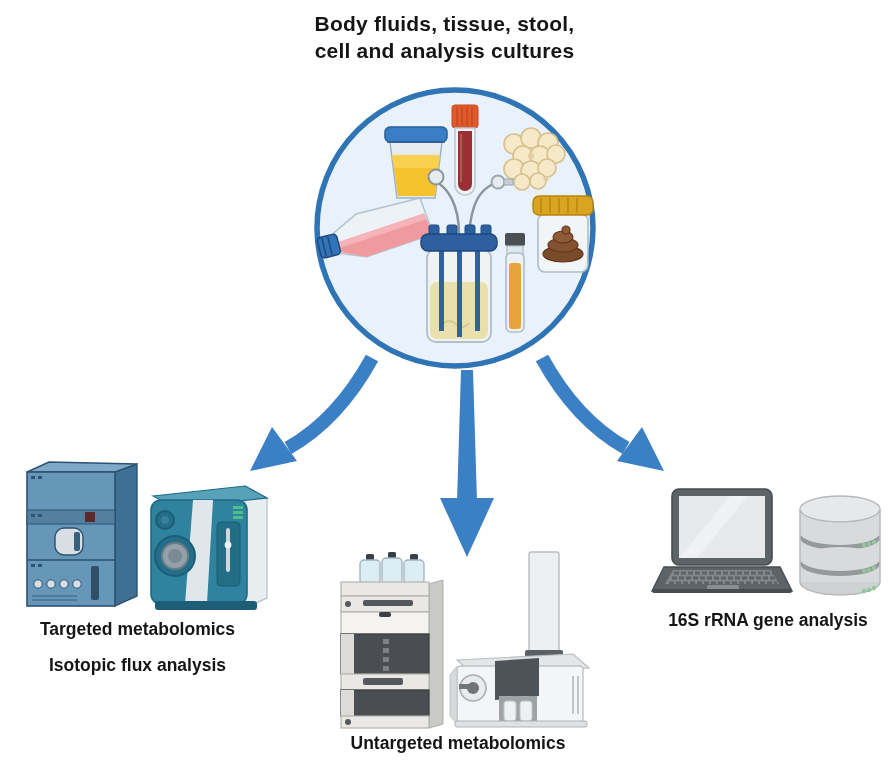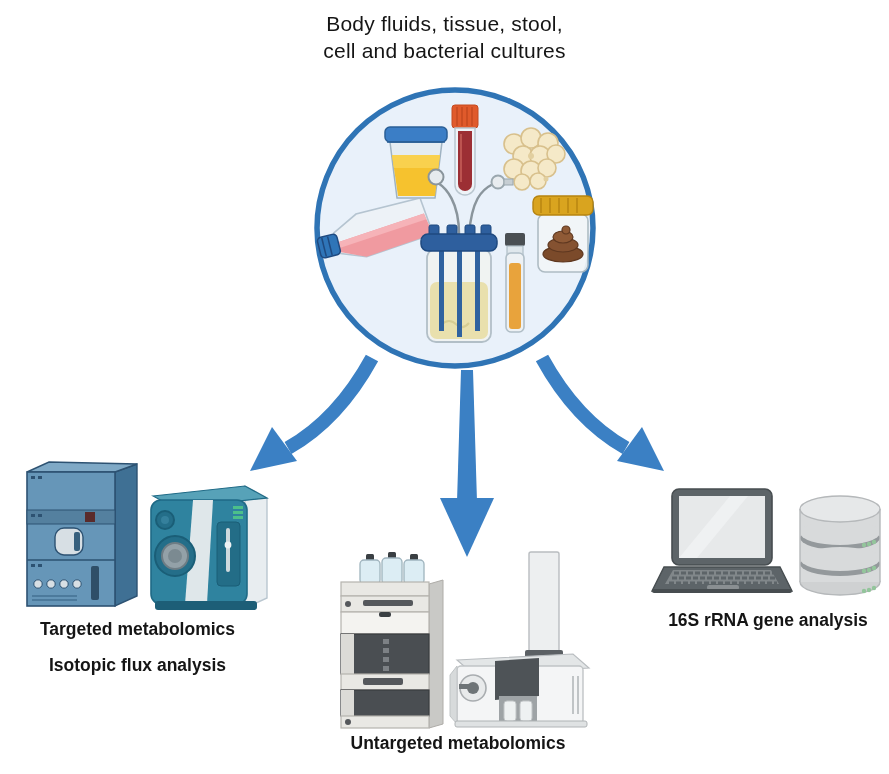--- a/index.html
+++ b/index.html
@@ -2,37 +2,37 @@
 <html><head>
 <meta charset="utf-8">
 <style>
   html,body{margin:0;padding:0;background:#ffffff;}
   .canvas{
     position:relative;width:889px;height:774px;background:#ffffff;overflow:hidden;
     font-family:"Liberation Sans",sans-serif;color:#111111;
   }
   .abs{position:absolute;}
   .title-wrap{top:10px;left:0;width:889px;text-align:center;}
-  .title-line{font-size:21px;font-weight:normal;line-height:27px;color:#151515;letter-spacing:.2px;}
+  .title-line{font-size:21px;font-weight:bold;line-height:27px;color:#151515;letter-spacing:.2px;}
   .caption{font-size:17.5px;font-weight:bold;color:#151515;text-align:center;}
   .lbl-left1{left:10px;width:255px;top:619px;}
   .lbl-left2{left:10px;width:255px;top:655px;}
   .lbl-mid1{left:328px;width:260px;top:733px;}
   .lbl-right1{left:648px;width:240px;top:610px;}
   .lbl-right2{left:648px;width:240px;top:650px;}
   svg{display:block;}
 </style>
 </head>
 <body>
 
 <div class="canvas">
 
   <div class="abs title-wrap">
     <div class="title-line">Body fluids, tissue, stool,</div>
-    <div class="title-line">cell and bacterial cultures</div>
+    <div class="title-line">cell and analysis cultures</div>
   </div>
 
   <svg class="abs" style="left:309px;top:82px;" width="292" height="292" viewBox="0 0 292 292">
     <circle cx="146" cy="146" r="138" fill="#e9f1fa" stroke="#2f74b5" stroke-width="5.5"></circle>
 
     <g>
       <polygon points="81,60 133,60 126,116 88,116" fill="#e4ecf2" stroke="#9fb3c2" stroke-width="1.5"></polygon>
       <polygon points="83,73 131,73 126,114 89,114" fill="#f6c22e"></polygon>
       <polygon points="83,73 131,73 129,86 85,86" fill="#f9d14e"></polygon>
       <rect x="76" y="45" width="62" height="15" rx="5" fill="#3b7ec6" stroke="#2a5f96" stroke-width="1.5"></rect>

